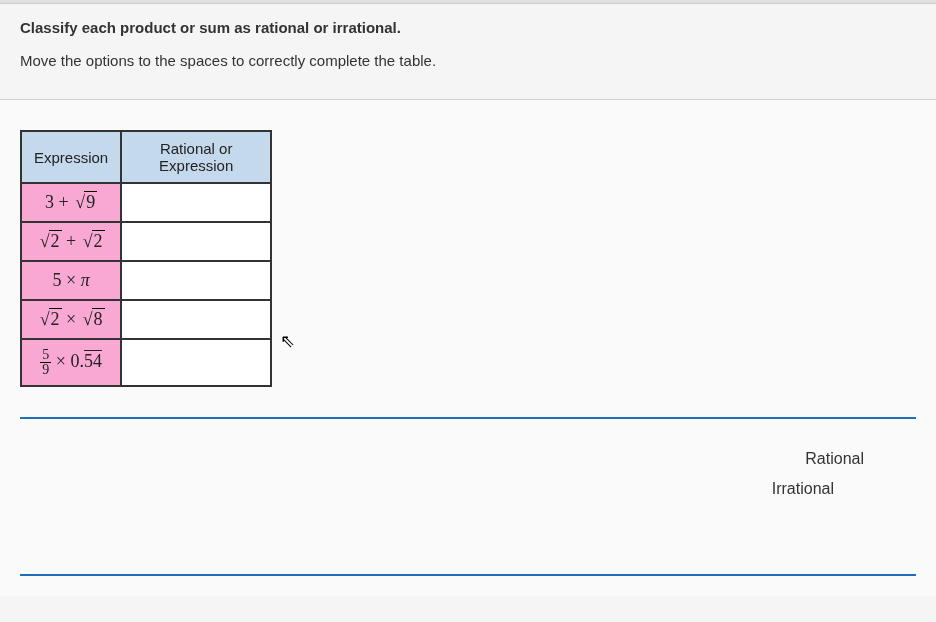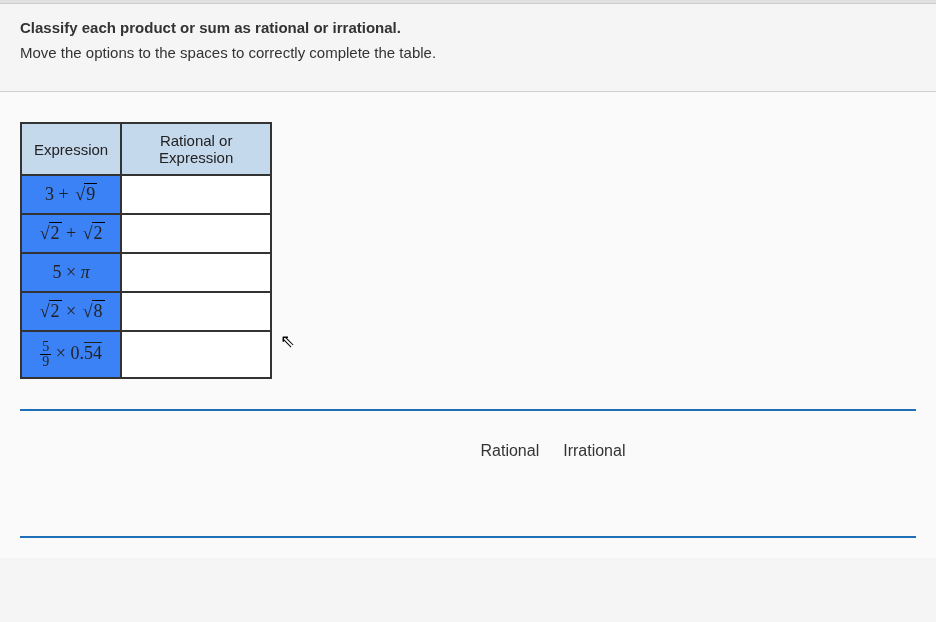--- a/index.html
+++ b/index.html
@@ -20,34 +20,34 @@
       border-bottom: 1px solid #ccc;
     }
     .question-area {
       padding: 15px 20px 10px 20px;
       border-bottom: 1px solid #d0d0d0;
     }
     .question-line1 {
       font-weight: bold;
       font-size: 15px;
       color: #333;
-      margin-bottom: 8px;
+      margin-bottom: 16px;
     }
     .question-line2 {
       font-size: 15px;
       color: #333;
       margin-bottom: 20px;
     }
     .content-area {
       padding: 30px 20px 20px 20px;
       background: #fafafa;
     }
     table.expr-table {
       border-collapse: collapse;
-      background: #3b82f6;
+      background: #f9a8d4;
     }
     table.expr-table th,
     table.expr-table td {
       border: 2px solid #333;
       padding: 8px 12px;
       text-align: center;
       font-size: 15px;
       color: #222;
     }
     table.expr-table th {
@@ -103,22 +103,23 @@
       border-top: 2px solid #1e6fb8;
       margin: 30px 0 0 0;
     }
     .divider2 {
       border-top: 2px solid #1e6fb8;
       margin-top: 50px;
     }
     .options-area {
       padding: 25px 40px 20px 40px;
       display: flex;
-      justify-content: center;
+      justify-content: flex-end;
       align-items: flex-end;
+      flex-direction: column;
     }
     .option-chip {
       font-size: 16px;
       color: #333;
       background: transparent;
       padding: 6px 12px;
       cursor: move;
     }
     .option-left {
       margin-left: 200px;

